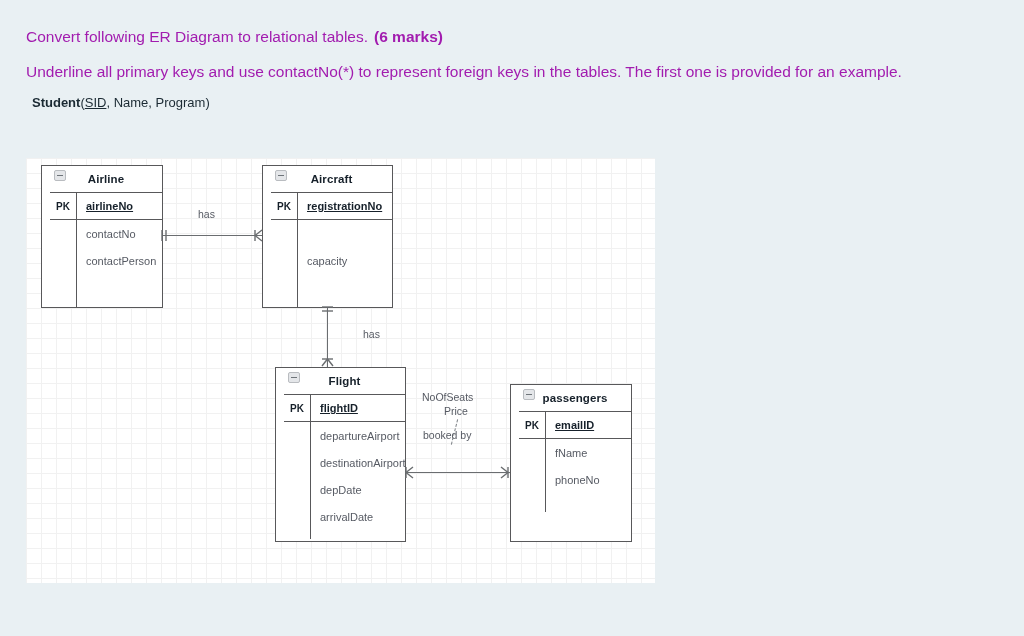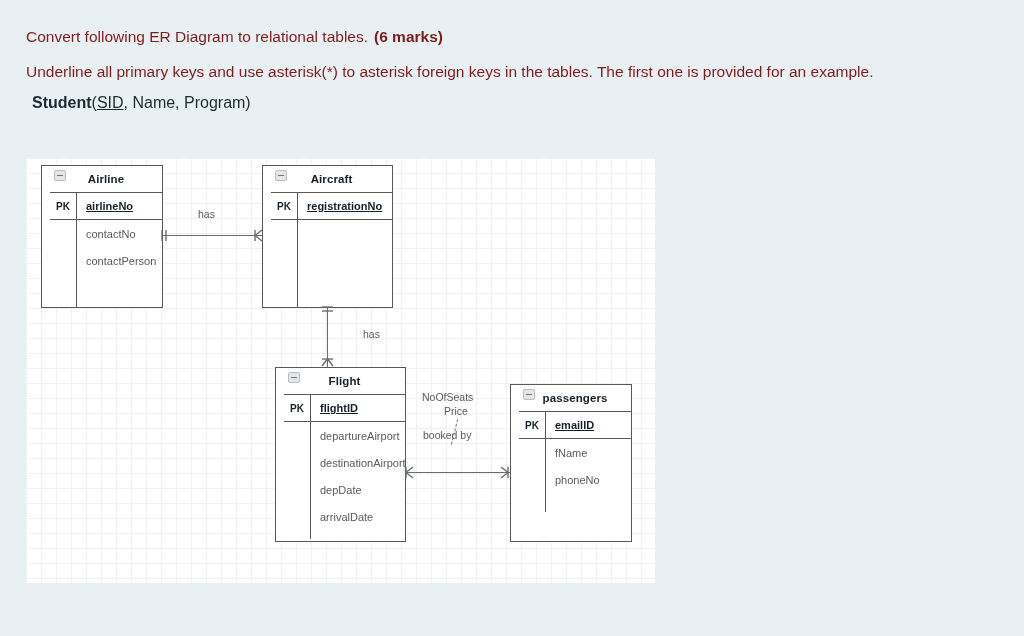--- a/index.html
+++ b/index.html
@@ -19,36 +19,36 @@
   
   .question-block {
     position: absolute;
     left: 26px;
     top: 24px;
     width: 972px;
   }
   .q-line {
     font-size: 15.5px;
     line-height: 26px;
-    color: #7f1d1d;
+    color: #a21caf;
   }
   .q-title {
     margin-bottom: 9px;
   }
   .q-strong {
     font-weight: bold;
     margin-left: 6px;
   }
   .q-instructions {
     margin-bottom: 6px;
   }
   .answer-line {
     margin-top: 4px;
     padding-left: 6px;
-    font-size: 16px;
+    font-size: 13px;
     line-height: 24px;
   }
   .answer-entity {
     font-weight: bold;
   }
   .u {
     text-decoration: underline;
   }
 
   
@@ -174,21 +174,21 @@
     transform: rotate(14deg);
   }
 </style>
 </head>
 <body>
 
 <div class="question-block">
   <div class="q-line q-title">
     <span>Convert following ER Diagram to relational tables.</span><span class="q-strong">(6 marks)</span>
   </div>
-  <div class="q-line q-instructions">Underline all primary keys and use asterisk(*) to asterisk foreign keys in the tables. The first one is provided for an example.</div>
+  <div class="q-line q-instructions">Underline all primary keys and use contactNo(*) to represent foreign keys in the tables. The first one is provided for an example.</div>
   <div class="answer-line">
     <span class="answer-entity">Student</span><span>(</span><span class="u">SID</span><span>, Name, Program</span><span>)</span>
   </div>
 </div>
 
 <div class="canvas">
 
   <div class="entity" style="left:15px; top:7px; width:122px; height:143px;">
     <div class="entity-header">
       <span class="collapse-icon">
@@ -223,20 +223,21 @@
     </div>
     <div class="attr-row pk-row">
       <div class="attr-key">PK</div>
       <div class="attr-name">registrationNo</div>
     </div>
     <div class="attr-row">
       <div class="attr-key"></div>
     </div>
     <div class="attr-row">
       <div class="attr-key"></div>
+      <div class="attr-name">capacity</div>
     </div>
     <div class="attr-row" style="height:33px;">
       <div class="attr-key"></div>
       <div class="attr-name"></div>
     </div>
   </div>
 
   <div class="entity" style="left:249px; top:209px; width:131px; height:175px;">
     <div class="entity-header">
       <span class="collapse-icon">

